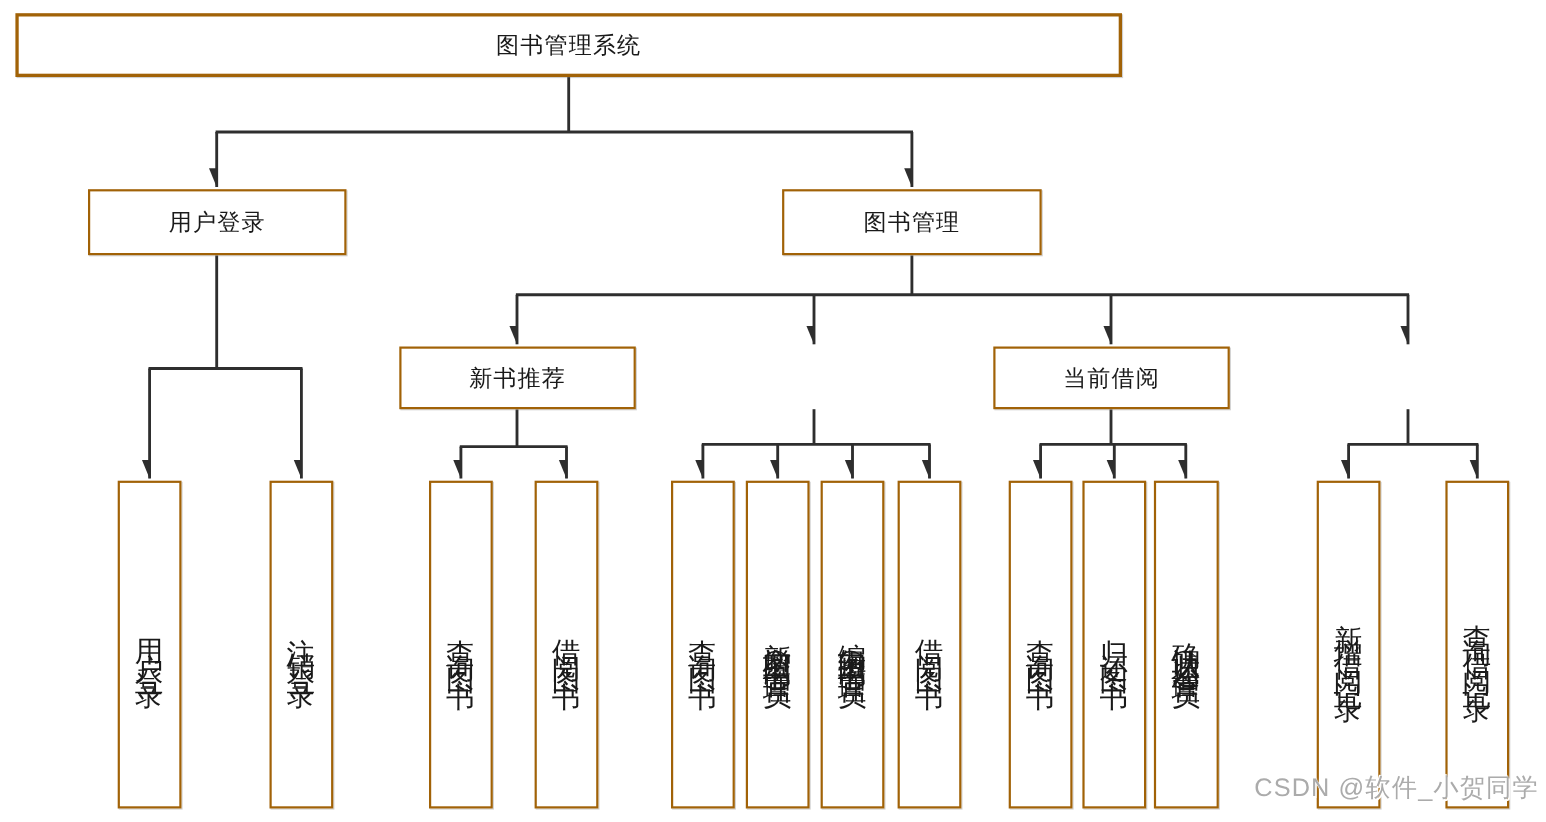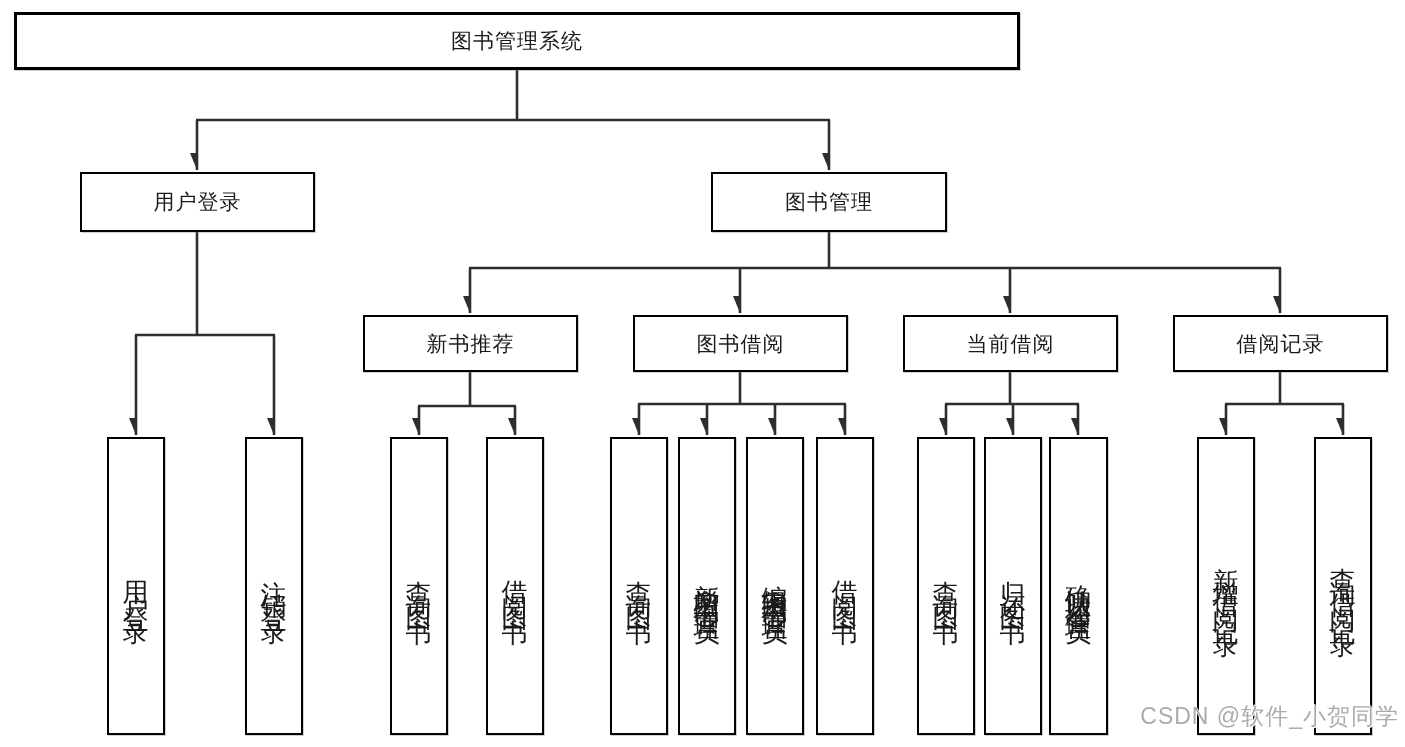--- a/index.html
+++ b/index.html
@@ -2,21 +2,21 @@
 <html><head>
 <meta charset="utf-8">
 <style>
   html,body{margin:0;padding:0;background:#ffffff;}
   .stage{
     position:relative;width:1405px;height:747px;background:#ffffff;
     font-family:"Liberation Sans","DejaVu Sans",sans-serif;color:#1a1a1a;overflow:hidden;
   }
   svg.wires{position:absolute;left:0;top:0;width:1405px;height:747px;overflow:visible;}
   .node{
-    position:absolute;background:#ffffff;border:2px solid #000000;box-sizing:border-box;
+    position:absolute;background:#ffffff;border:2px solid #a16207;box-sizing:border-box;
     display:flex;align-items:center;justify-content:center;
     box-shadow:1px 1px 0 rgba(120,120,120,.35);
   }
   .node.root{border-width:3px;}
   .node.h span{font-size:21px;letter-spacing:1px;white-space:nowrap;}
   .node.leaf span{
     writing-mode:vertical-rl;text-orientation:mixed;
     font-size:26px;line-height:1;letter-spacing:13px;
   }
   .node.leaf.tight span{letter-spacing:5px;}
@@ -88,28 +88,22 @@
   <div class="node h" style="left:80px;top:172px;width:235px;height:60px;">
     <span>用户登录</span>
   </div>
   <div class="node h" style="left:711px;top:172px;width:236px;height:60px;justify-content:center;">
     <span>图书管理</span>
   </div>
 
   <div class="node h" style="left:363px;top:315px;width:215px;height:57px;">
     <span>新书推荐</span>
   </div>
-  <div class="node h" style="left:633px;top:315px;width:215px;height:57px;">
-    <span>图书借阅</span>
-  </div>
   <div class="node h" style="left:903px;top:315px;width:215px;height:57px;">
     <span>当前借阅</span>
-  </div>
-  <div class="node h" style="left:1173px;top:315px;width:215px;height:57px;">
-    <span>借阅记录</span>
   </div>
 
   <div class="node leaf" style="left:107px;top:437px;width:58px;height:298px;">
     <span>用户登录</span>
   </div>
   <div class="node leaf" style="left:245px;top:437px;width:58px;height:298px;">
     <span>注销登录</span>
   </div>
 
   <div class="node leaf" style="left:390px;top:437px;width:58px;height:298px;">

